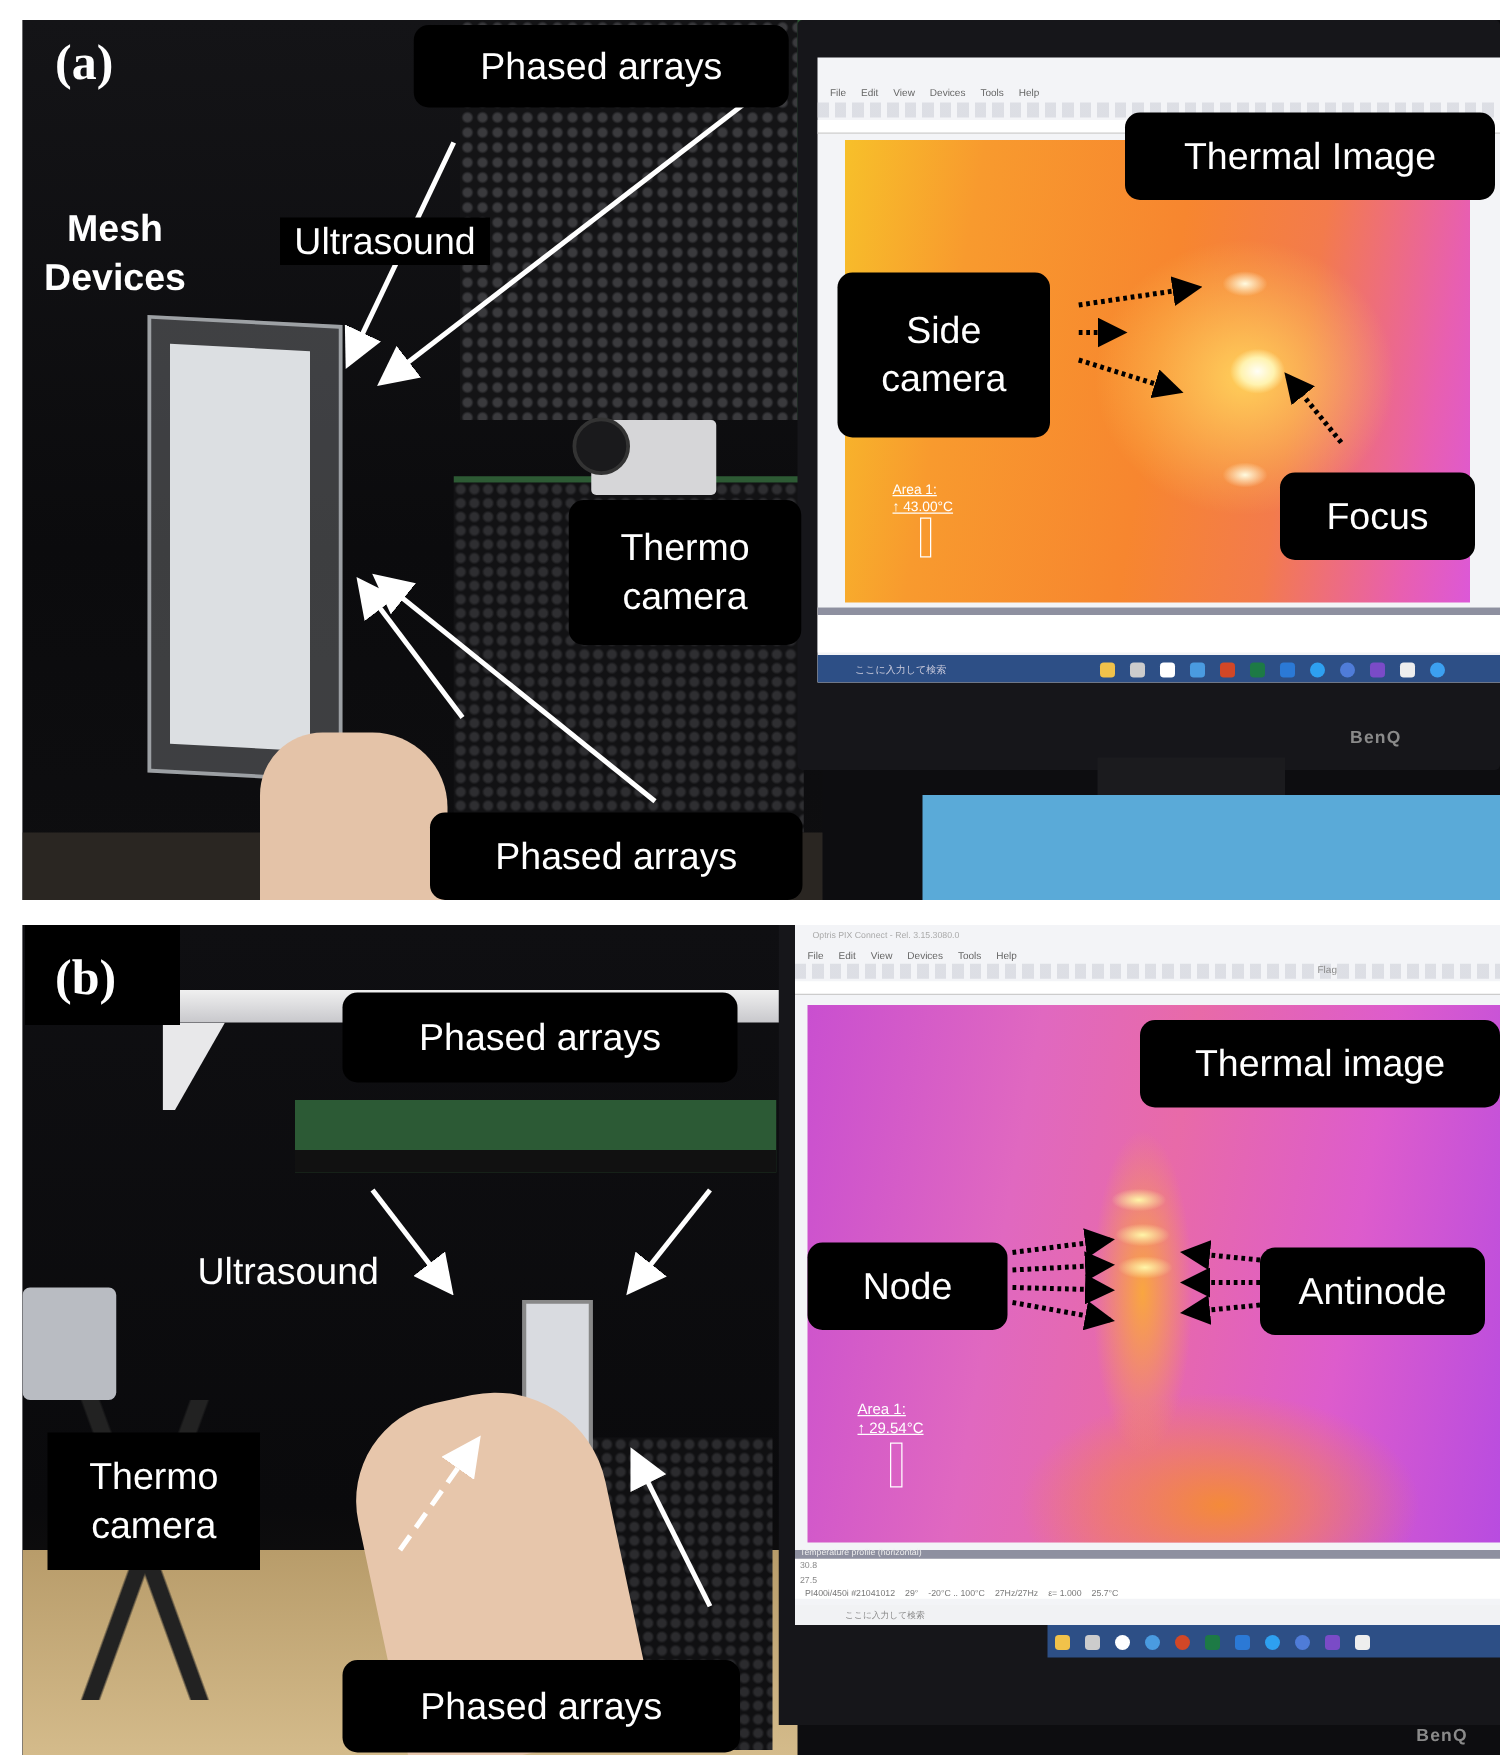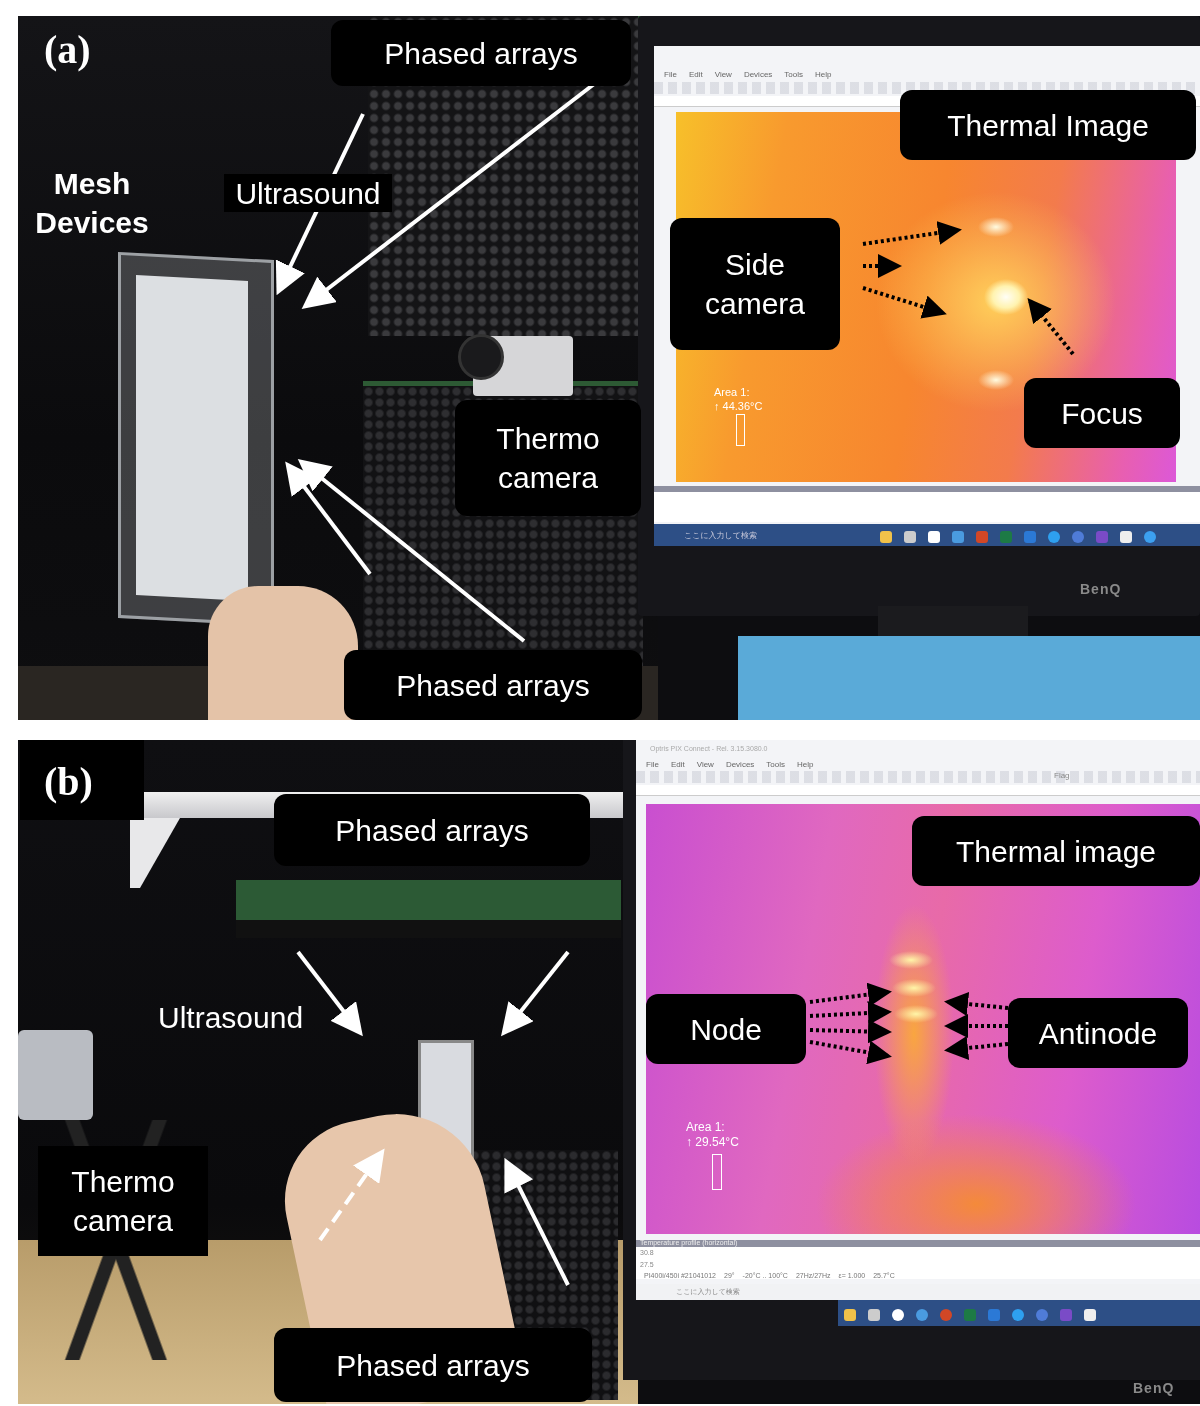--- a/index.html
+++ b/index.html
@@ -11,21 +11,21 @@
   .lbl{position:absolute;background:#000;color:#fff;border-radius:12px;display:flex;align-items:center;justify-content:center;text-align:center;line-height:1.3;}
   .lbl.sq{border-radius:0;}
   .plain{position:absolute;color:#fff;text-align:center;line-height:1.3;}
   .panel-tag{position:absolute;font-family:"Liberation Serif",serif;font-weight:bold;color:#fff;font-size:40px;}
   .monitor{position:absolute;background:#16161a;}
   .screen{position:absolute;background:#f3f4f7;overflow:hidden;}
   .menubar{position:absolute;left:0;right:0;font-size:8px;color:#666;display:flex;gap:12px;padding-left:10px;}
   .toolbar{position:absolute;left:0;right:0;height:12px;background:repeating-linear-gradient(90deg,#d7d9e0 0 9px,#f3f4f7 9px 14px);opacity:.8;}
   .ruler{position:absolute;left:0;right:0;height:10px;background:#fff;border-bottom:1px solid #ccc;}
   .thermal{position:absolute;overflow:hidden;}
-  .area-text{position:absolute;color:#fff;font-size:11px;line-height:1.25;}
+  .area-text{position:absolute;color:#fff;font-size:11px;line-height:1.25;text-decoration:underline;}
   .area-box{position:absolute;border:1.5px solid #fff;}
   .taskbar{position:absolute;left:0;right:0;background:#2d4f86;}
   .tb-icon{display:inline-block;width:12px;height:12px;border-radius:3px;margin:0 6px;}
   .status{position:absolute;font-size:7px;color:#888;}
   .brand{position:absolute;color:#8a8a8a;font-weight:bold;font-size:14px;letter-spacing:1px;text-align:right;}
   svg.overlay{position:absolute;left:0;top:0;pointer-events:none;}
 </style>
 </head>
 <body>
 
@@ -59,21 +59,21 @@
     <div class="toolbar" style="top:36px;"></div>
     <div class="ruler" style="top:50px;"></div>
     <div class="thermal" style="left:22px;top:66px;width:500px;height:370px;background:
          radial-gradient(ellipse 22px 18px at 330px 185px,#fffef6 0%,#fff3b0 60%,rgba(255,220,120,0) 100%),
          radial-gradient(ellipse 18px 10px at 320px 115px,#fffbe0 0%,rgba(255,230,140,0) 100%),
          radial-gradient(ellipse 18px 10px at 320px 268px,#fffbe0 0%,rgba(255,230,140,0) 100%),
          radial-gradient(ellipse 120px 110px at 320px 190px,#ffcf5a 0%,rgba(255,190,80,0) 100%),
          linear-gradient(100deg,#f7c02a 0%,#f89a2e 20%,#f7862f 50%,#f37b4c 70%,#e85fb0 90%,#dc58d8 100%);">
       <div class="area-text" style="left:38px;top:274px;">
         <div>Area 1:</div>
-        <div>↑ 44.36°C</div>
+        <div>↑ 43.00°C</div>
       </div>
       <div class="area-box" style="left:60px;top:302px;width:7px;height:30px;"></div>
     </div>
     <div class="abs" style="left:0;top:440px;width:546px;height:30px;background:#fff;border-top:6px solid #8e90a0;"></div>
     <div class="taskbar" style="top:478px;height:22px;">
       <span class="status" style="left:30px;top:6px;color:#ccd;font-size:8px;">ここに入力して検索</span>
       <div class="abs" style="left:220px;top:5px;">
         <span class="tb-icon" style="background:#f1c24a"></span><span class="tb-icon" style="background:#ccc"></span><span class="tb-icon" style="background:#fff"></span><span class="tb-icon" style="background:#4a9be0"></span><span class="tb-icon" style="background:#d24726"></span><span class="tb-icon" style="background:#1d7a45"></span><span class="tb-icon" style="background:#2b79d6"></span><span class="tb-icon" style="background:#2ea0f0;border-radius:50%"></span><span class="tb-icon" style="background:#4f7cd8;border-radius:50%"></span><span class="tb-icon" style="background:#7a4bc7"></span><span class="tb-icon" style="background:#eee"></span><span class="tb-icon" style="background:#3ca0f0;border-radius:50%"></span>
       </div>
     </div>

